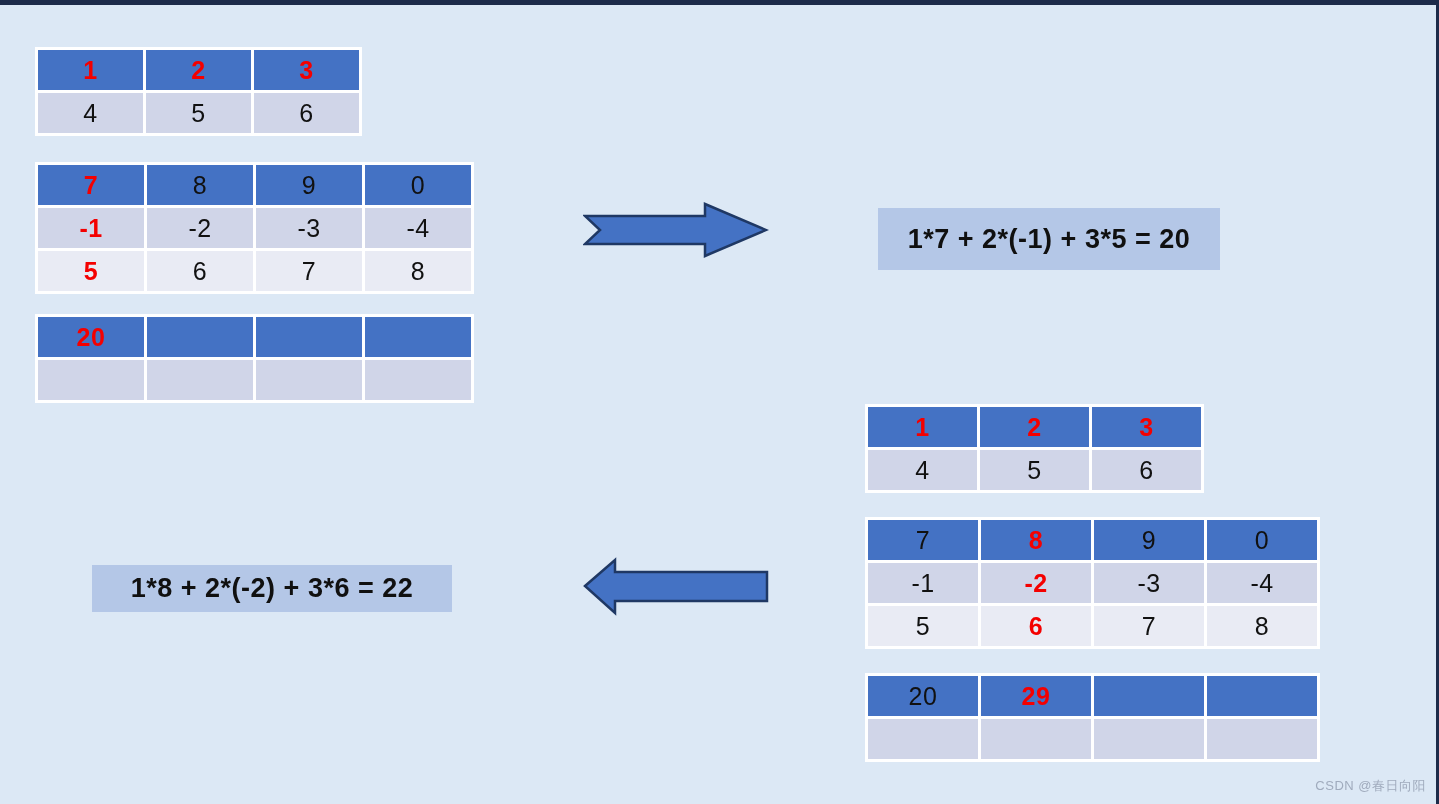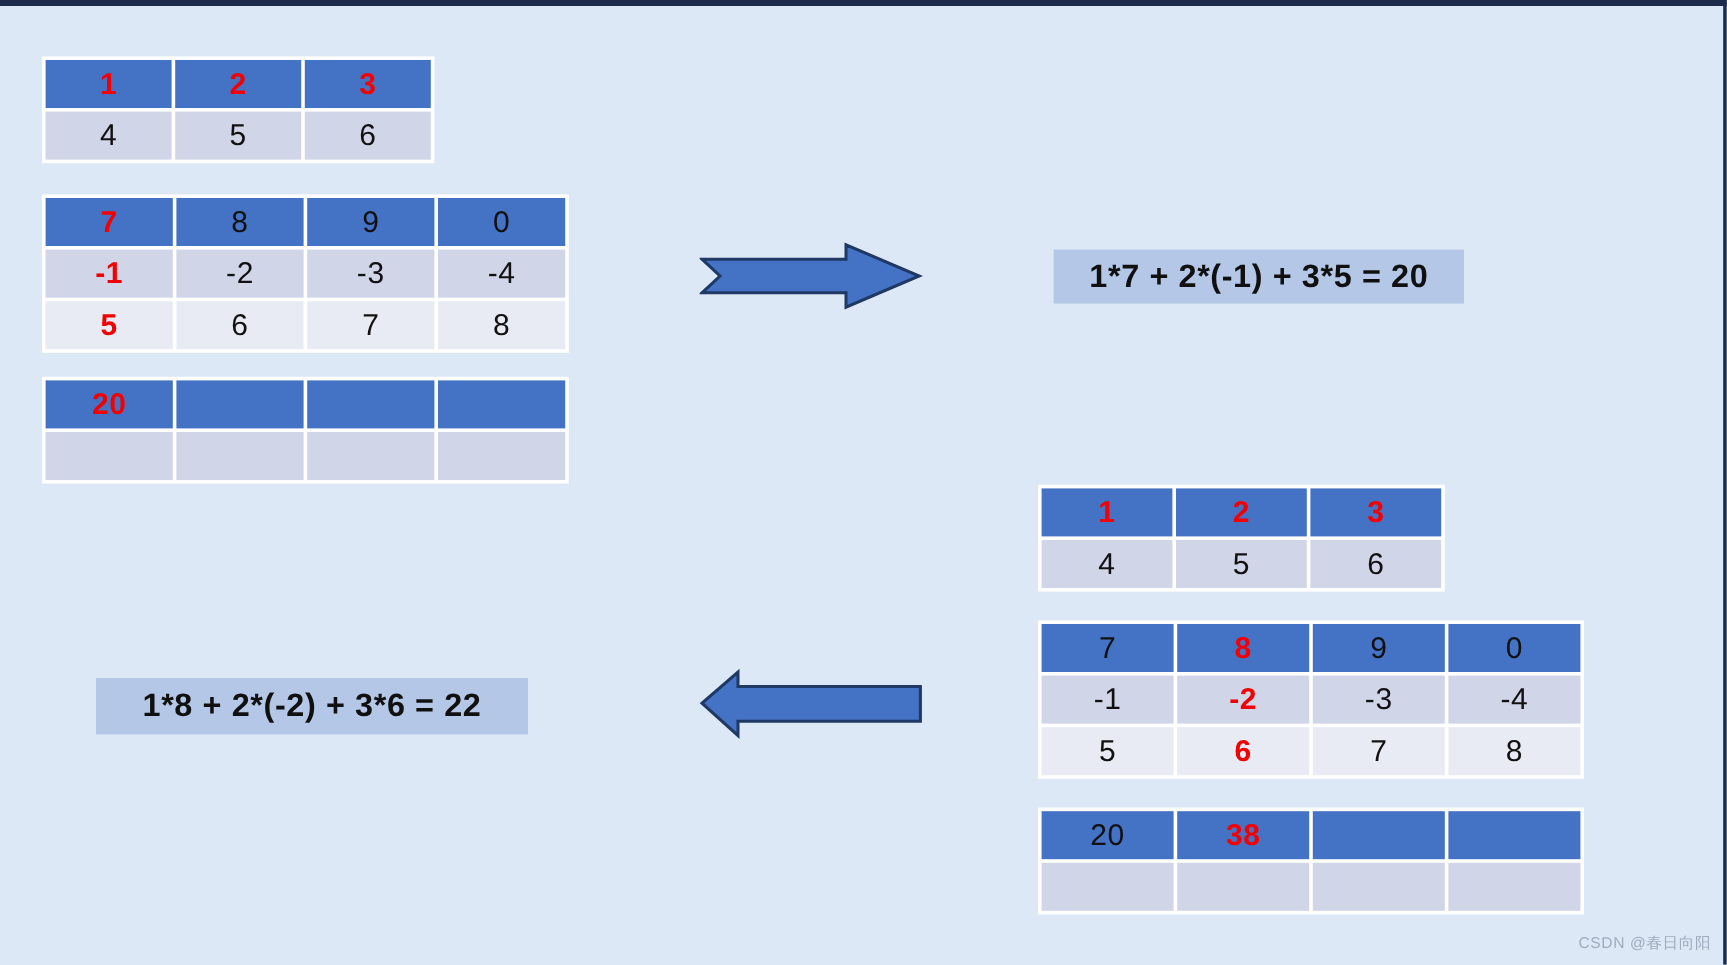--- a/index.html
+++ b/index.html
@@ -61,22 +61,22 @@
     background: var(--formula-bg, #b4c7e7);
     color: #101010;
     font-size: 27px;
     font-weight: 700;
     display: flex;
     align-items: center;
     justify-content: center;
     letter-spacing: 0.5px;
     white-space: nowrap;
   }
-  #formula-right { left: 878px; top: 208px; width: 342px; height: 45px; }
-  #formula-left  { left: 80px;  top: 565px; width: 360px; height: 47px; }
+  #formula-right { left: 878px; top: 208px; width: 342px; height: 62px; }
+  #formula-left  { left: 92px;  top: 565px; width: 360px; height: 47px; }
 
   .arrow { position: absolute; }
   #arrow-right { left: 583px; top: 201px; }
   #arrow-left  { left: 582px; top: 556px; }
   .arrow polygon {
     fill: var(--arrow-fill, #4472c4);
     stroke: var(--arrow-stroke, #1f3864);
     stroke-width: 2.5;
     stroke-linejoin: miter;
   }
@@ -154,21 +154,21 @@
       <div class="cell band1 red">-2</div>
       <div class="cell band1">-3</div>
       <div class="cell band1">-4</div>
       <div class="cell band2">5</div>
       <div class="cell band2 red">6</div>
       <div class="cell band2">7</div>
       <div class="cell band2">8</div>
     </div>
   <div class="matrix" id="matrix-b3" style="grid-template-columns: repeat(4, 110px);">
       <div class="cell header">20</div>
-      <div class="cell header red">38</div>
+      <div class="cell header red">29</div>
       <div class="cell header"></div>
       <div class="cell header"></div>
       <div class="cell band1"></div>
       <div class="cell band1"></div>
       <div class="cell band1"></div>
       <div class="cell band1"></div>
     </div>
 
   <svg class="arrow" id="arrow-left" width="188" height="60" viewBox="0 0 188 60">
     <polygon points="3,30 33,4 33,16 185,16 185,45 33,45 33,57"></polygon>

